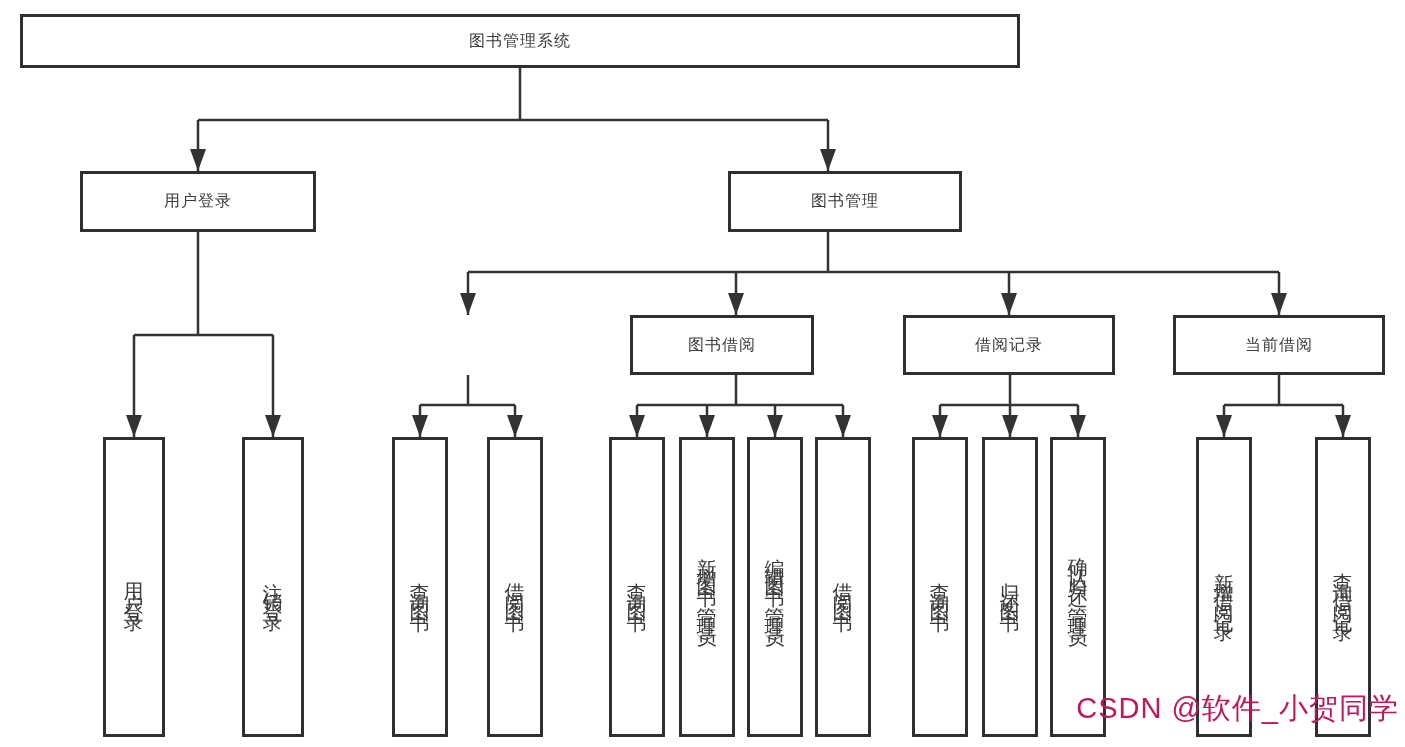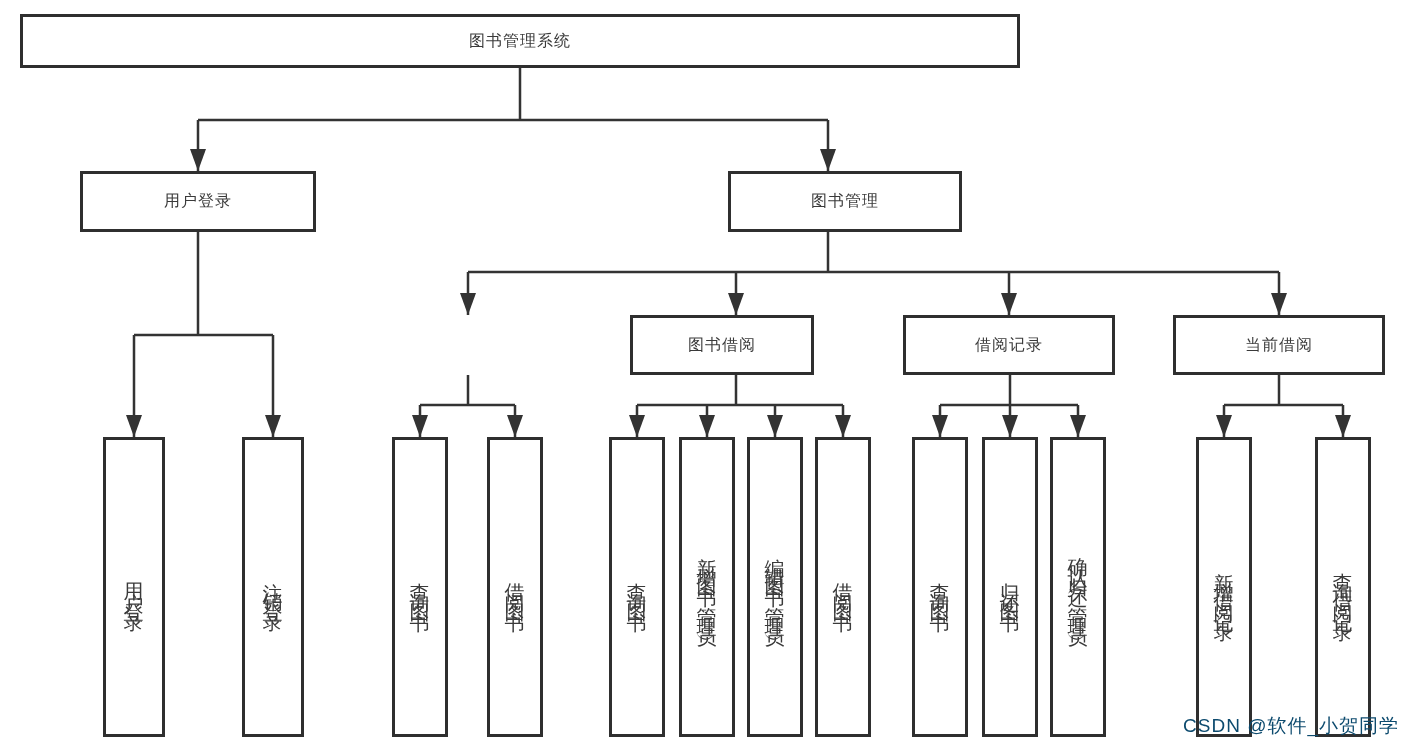--- a/index.html
+++ b/index.html
@@ -16,22 +16,22 @@
     display:flex; align-items:center; justify-content:center;
     z-index:2;
   }
   .box-h { font-size:16px; letter-spacing:1px; white-space:nowrap; }
   .box-v .vtext {
     writing-mode:vertical-rl; text-orientation:mixed;
     font-size:20px; letter-spacing:10px; line-height:1;
     max-height:288px;
   }
   .watermark {
-    position:absolute; right:6px; bottom:8px; z-index:5;
-    font-size:19px; color:#0c4a6e; letter-spacing:1px; white-space:nowrap;
+    position:absolute; right:6px; bottom:18px; z-index:5;
+    font-size:29px; color:#be185d; letter-spacing:1px; white-space:nowrap;
   }
 </style>
 </head>
 <body>
 
 <div class="stage">
 
   <svg class="connectors" viewBox="0 0 1405 747" xmlns="http://www.w3.org/2000/svg">
     <g stroke="#333333" stroke-width="2.5" fill="none">
 

